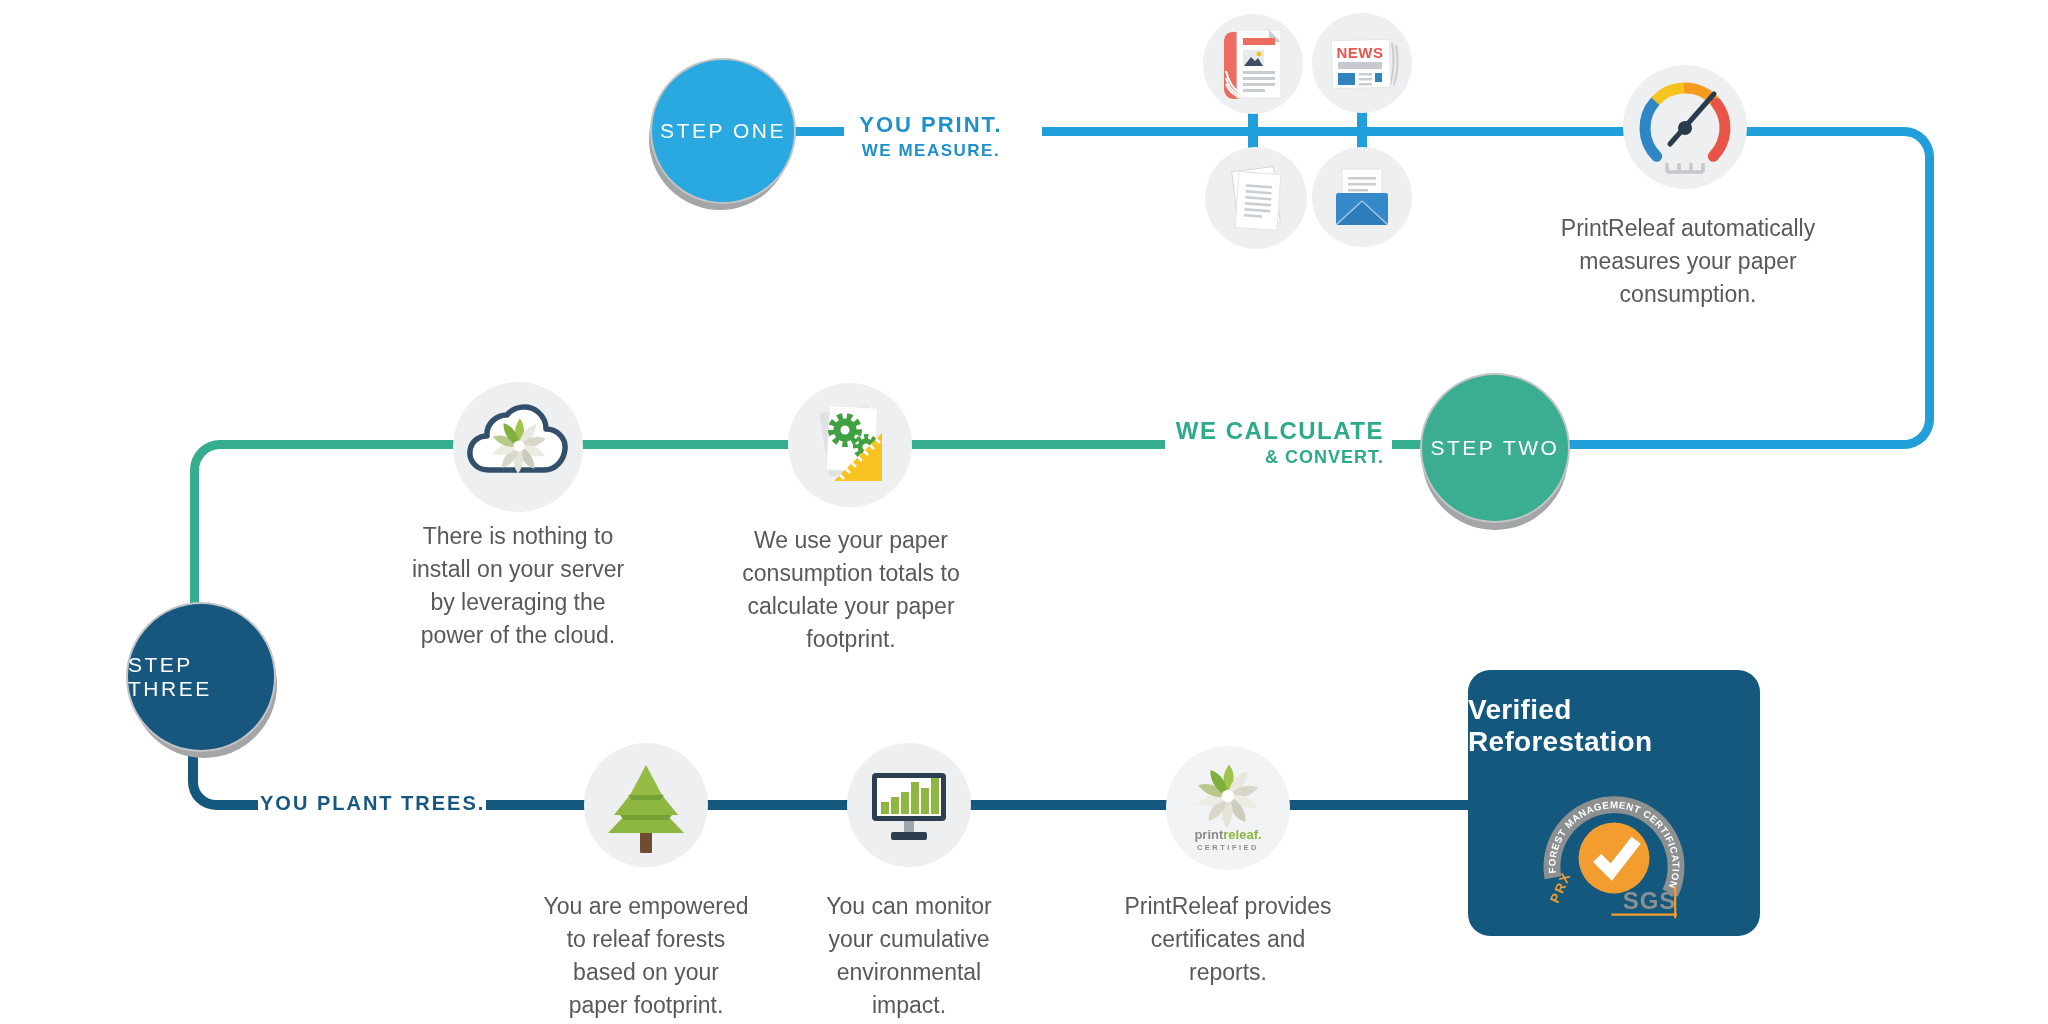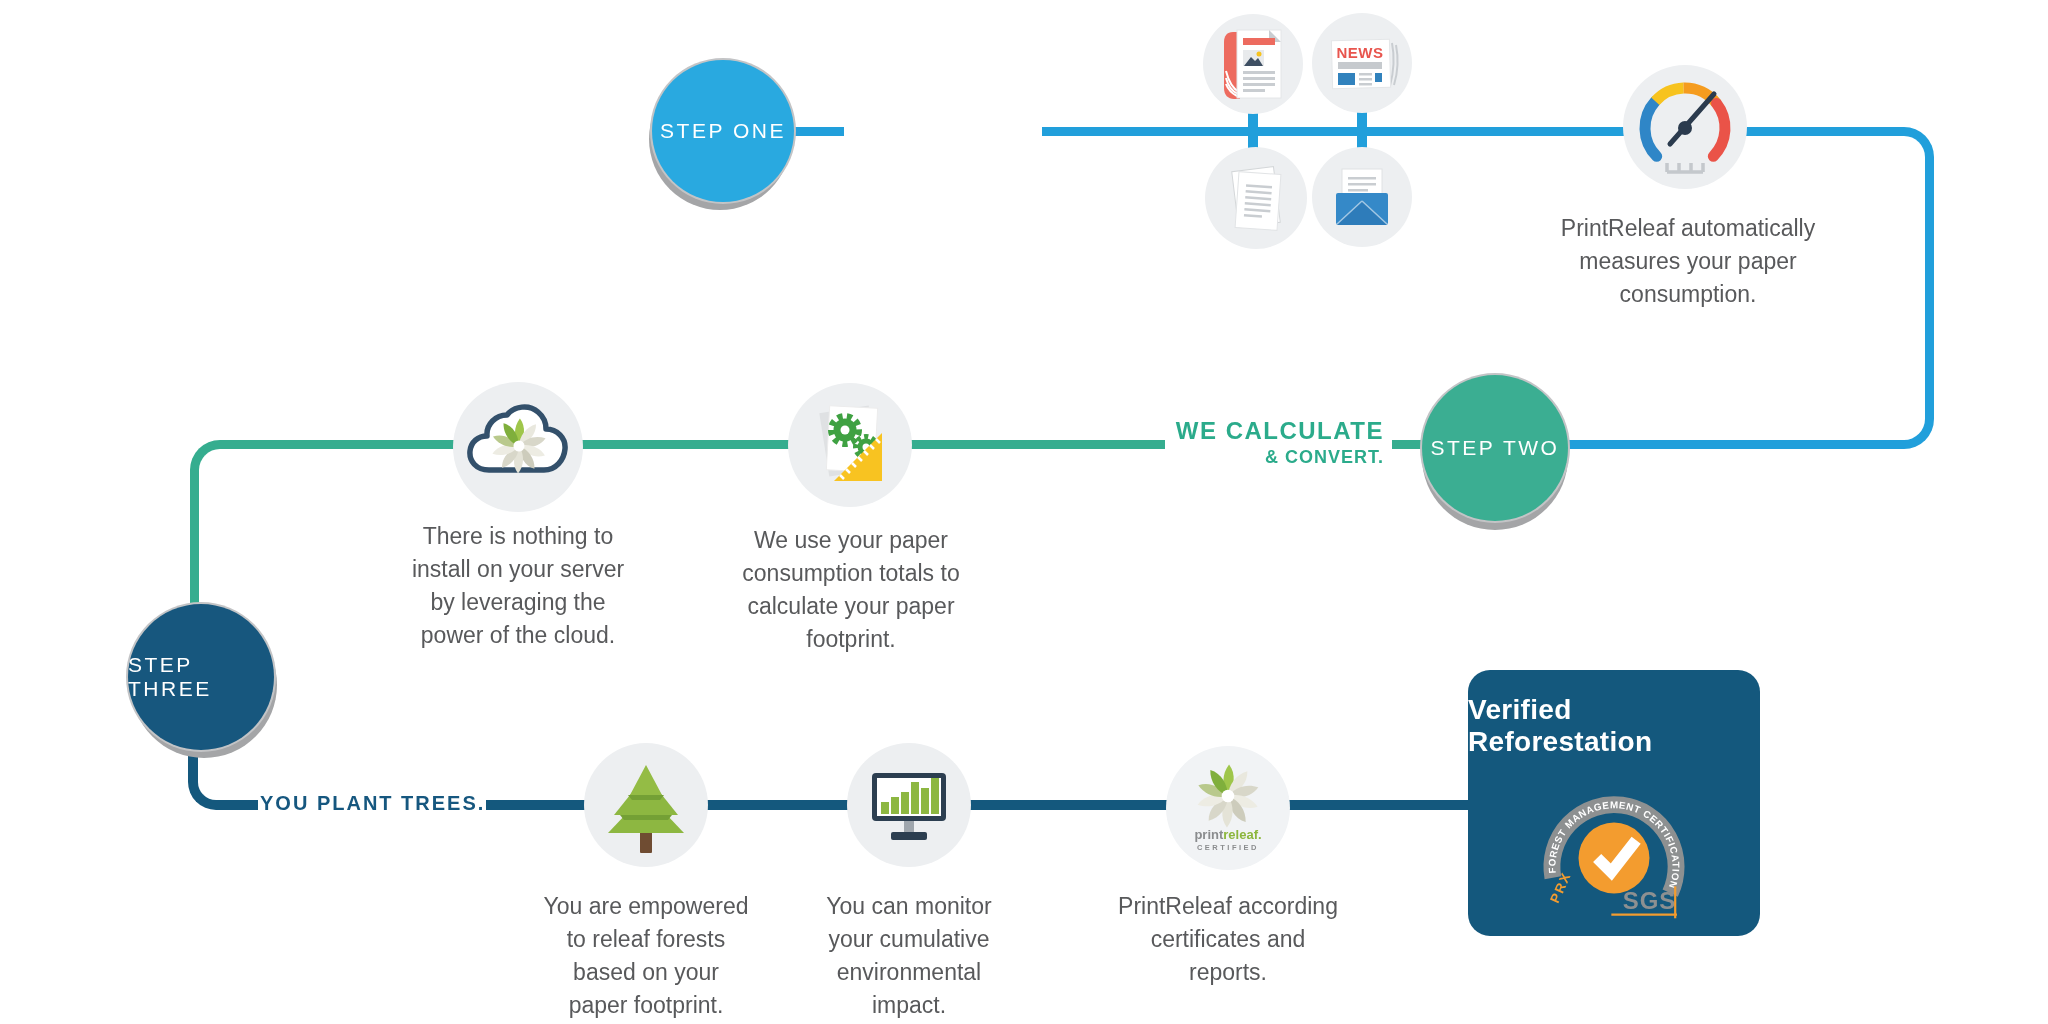--- a/index.html
+++ b/index.html
@@ -97,20 +97,24 @@
   <div class="step-circle step-one" style="left:652px; top:60px; width:142px; height:142px;">
     <span>STEP ONE</span>
   </div>
   <div class="step-circle step-two" style="left:1422px; top:375px; width:146px; height:146px;">
     <span>STEP TWO</span>
   </div>
   <div class="step-circle step-three" style="left:128px; top:604px; width:146px; height:146px;">
     <span>STEP THREE</span>
   </div>
 
+  <div class="headline hl-one">
+    <div class="l1">YOU PRINT.</div>
+    <div class="l2">WE MEASURE.</div>
+  </div>
   <div class="headline hl-two">
     <div class="l1">WE CALCULATE</div>
     <div class="l2">&amp; CONVERT.</div>
   </div>
   <div class="headline hl-three">YOU PLANT TREES.</div>
 
   <div class="caption" style="left:1488px; top:212px;">PrintReleaf automatically
 measures your paper
 consumption.</div>
   <div class="caption" style="left:318px; top:520px;">There is nothing to
@@ -122,21 +126,21 @@
 calculate your paper
 footprint.</div>
   <div class="caption" style="left:446px; top:890px;">You are empowered
 to releaf forests
 based on your
 paper footprint.</div>
   <div class="caption" style="left:709px; top:890px;">You can monitor
 your cumulative
 environmental
 impact.</div>
-  <div class="caption" style="left:1028px; top:890px;">PrintReleaf according
+  <div class="caption" style="left:1028px; top:890px;">PrintReleaf provides
 certificates and
 reports.</div>
 
   <div class="icon-circle" style="left:1203px; top:14px; width:100px; height:100px;">
     <svg viewBox="0 0 100 100">
       <path d="M30 18 C24 18 21 22 21 28 L21 74 C21 81 25 85 31 85 L37 85 L37 18 Z" fill="#ED6B5F"></path>
       <path d="M23 64 Q26 76 35 80" stroke="#ffffff" stroke-width="2" fill="none"></path>
       <path d="M23 57 Q27 73 36 78" stroke="#ffffff" stroke-width="2" fill="none"></path>
       <path d="M23 70 Q26 78 34 82" stroke="#ffffff" stroke-width="2" fill="none"></path>
       <rect x="34" y="16" width="44" height="68" fill="#ffffff" stroke="#E4E6E8"></rect>

